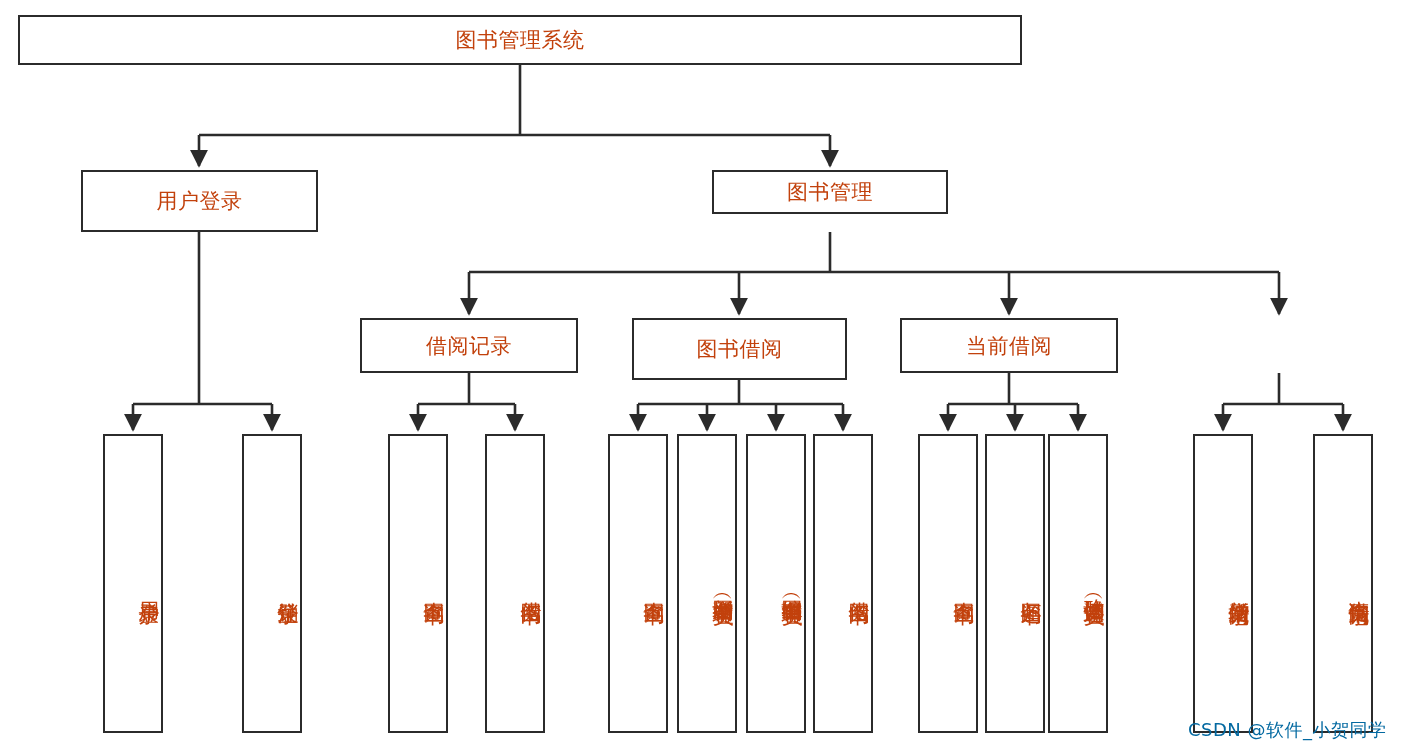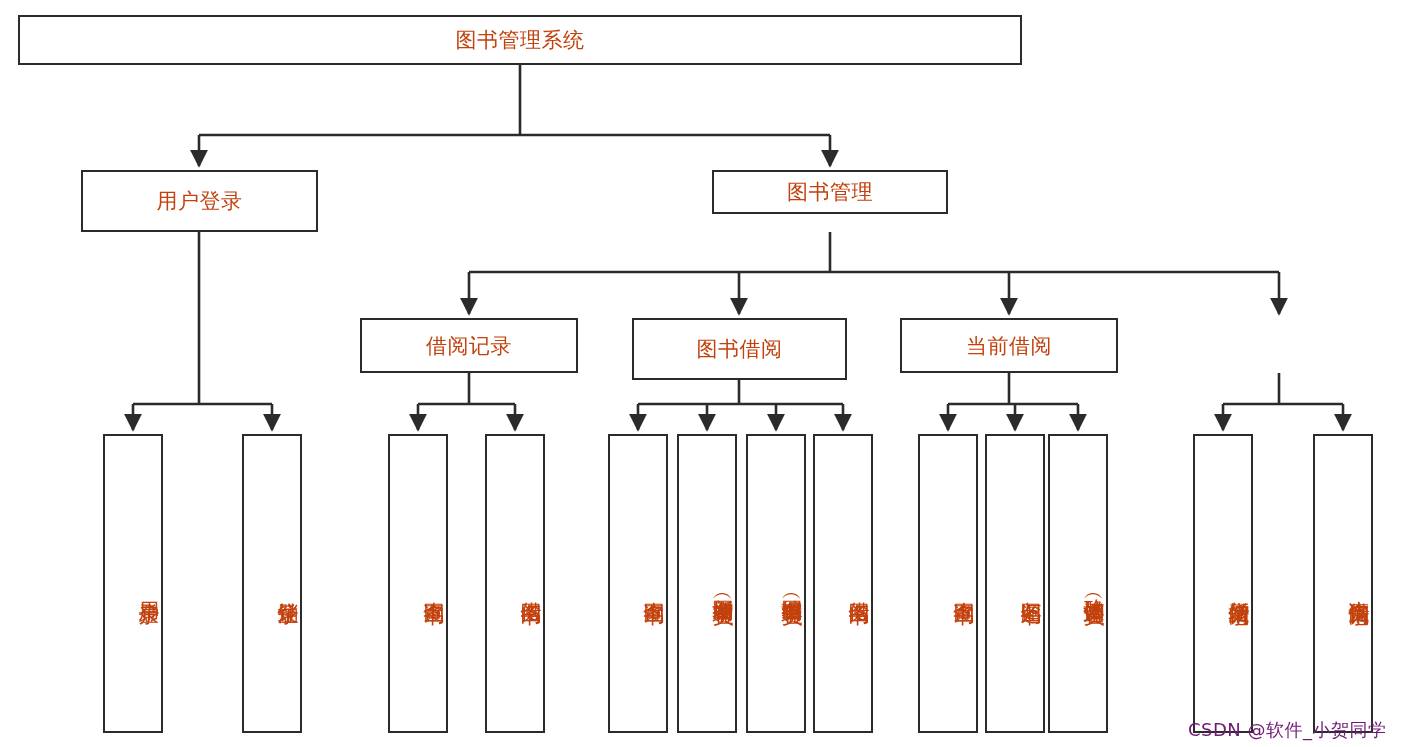--- a/index.html
+++ b/index.html
@@ -51,21 +51,21 @@
     justify-content: center;
   }
   .node.v > span {
     writing-mode: vertical-rl;
     text-orientation: upright;
     display: block;
   }
   .watermark {
     position: absolute;
     font-size: 18px;
-    color: #701a75;
+    color: #0369a1;
     white-space: nowrap;
     letter-spacing: 0.5px;
     user-select: none;
   }
 </style>
 </head>
 <body>
 
 <div id="canvas">
 

